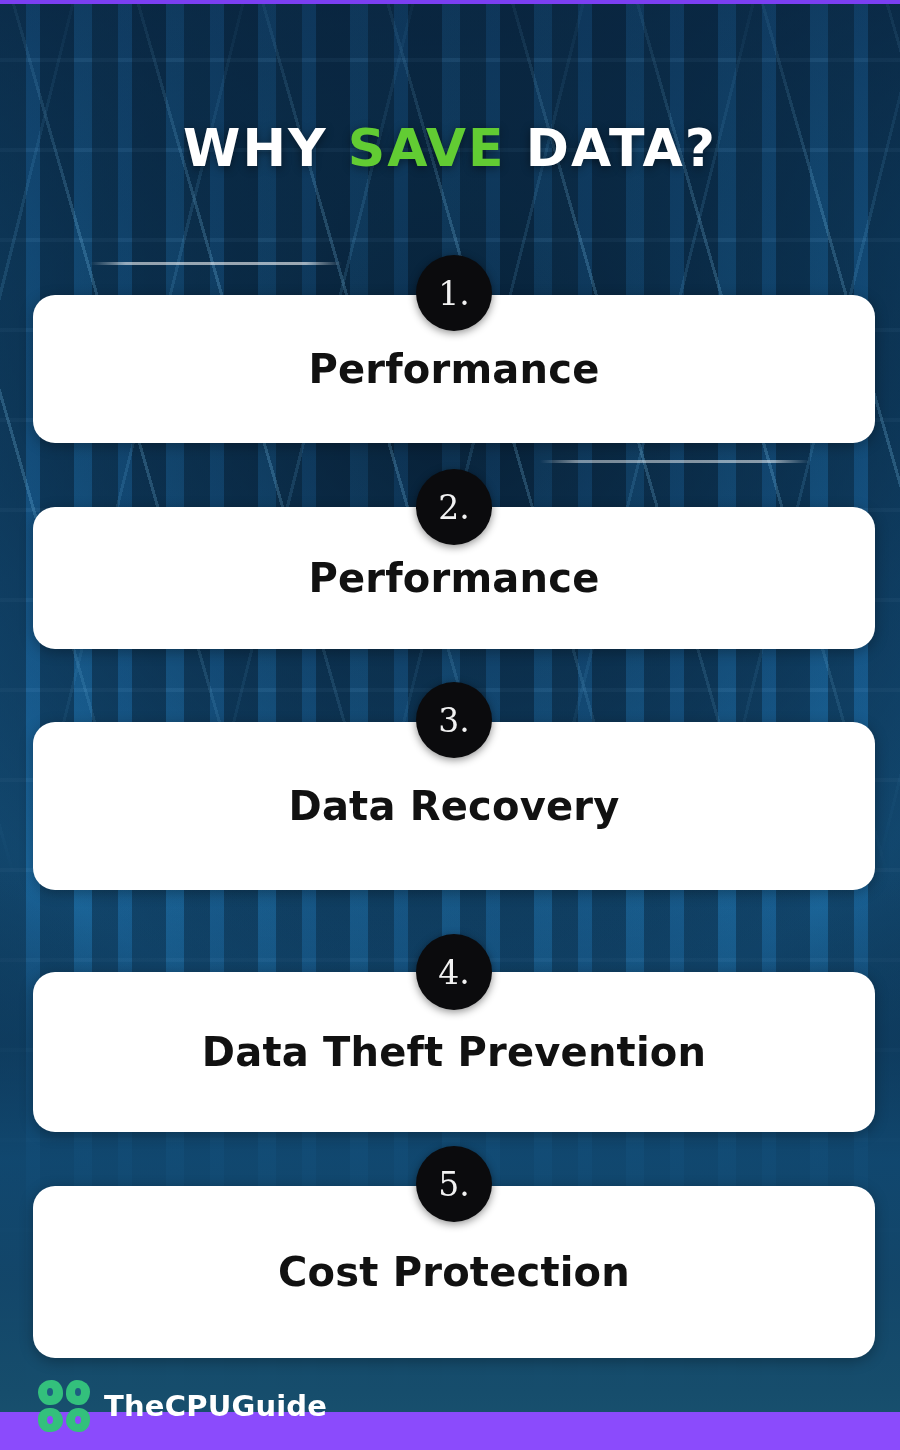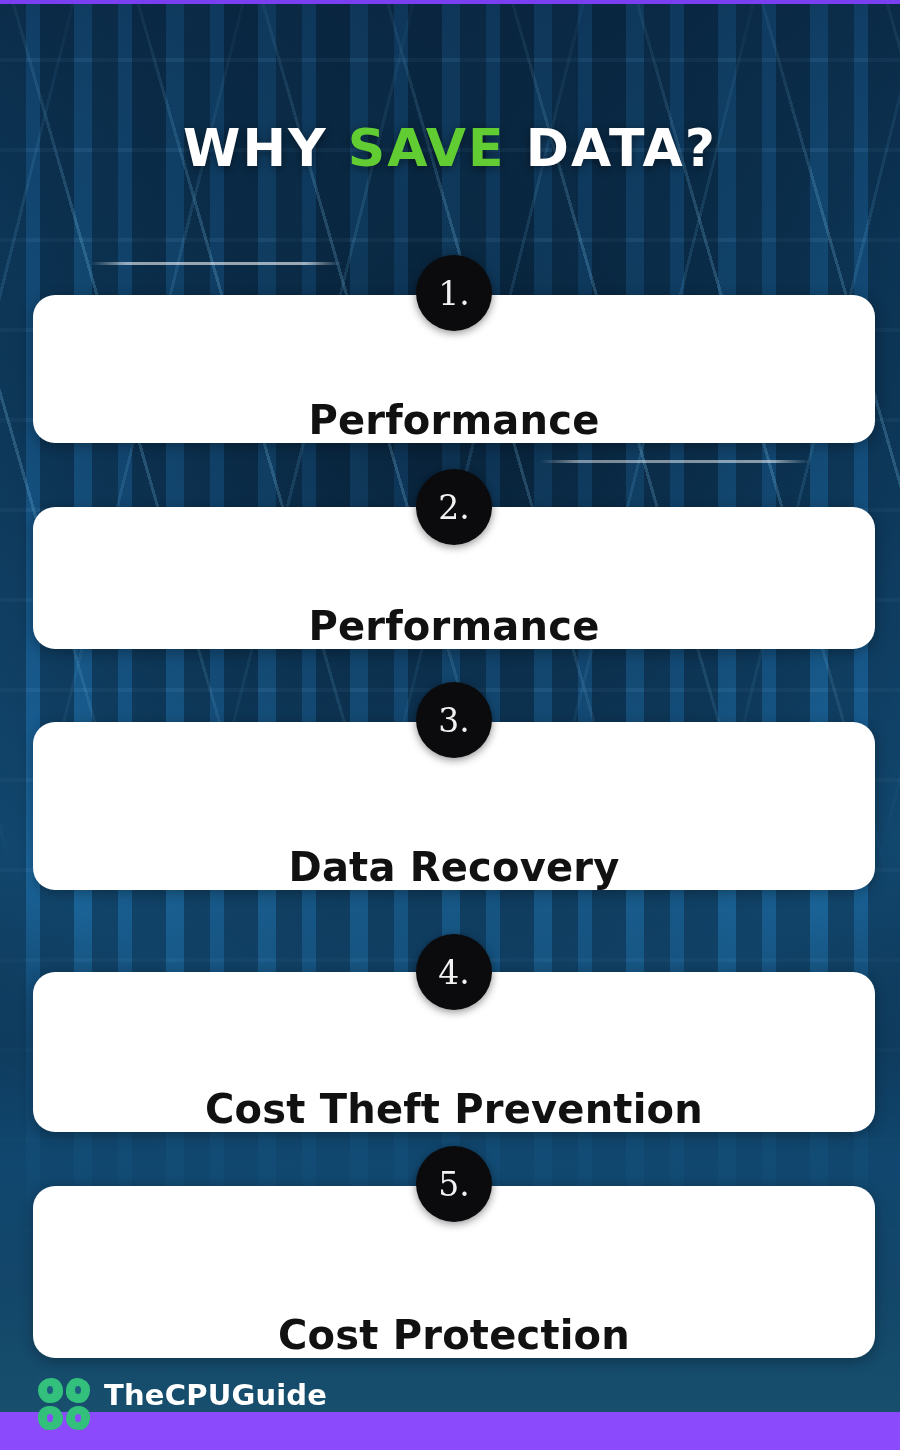--- a/index.html
+++ b/index.html
@@ -148,21 +148,21 @@
   }
 
   .card {
     position: relative;
     width: 100%;
     height: 100%;
     background: #ffffff;
     border-radius: 22px;
     box-shadow: 0 3px 14px rgba(0,0,0,0.30);
     display: flex;
-    align-items: flex-end;
+    align-items: center;
     justify-content: center;
   }
 
   .card-label {
     color: #111111;
     font-weight: 700;
     font-size: 40px;
     letter-spacing: 0.2px;
     font-family: "DejaVu Sans", sans-serif;
     text-align: center;
@@ -196,21 +196,21 @@
     background: #8b4bfc;
     z-index: 7;
   }
 
   .footer-brand {
     position: absolute;
     left: 38px;
     bottom: 16px;
     height: 56px;
     display: flex;
-    align-items: flex-start;
+    align-items: center;
     gap: 14px;
     z-index: 9;
   }
 
   .logo-mark {
     width: 52px;
     height: 52px;
     display: grid;
     grid-template-columns: 1fr 1fr;
     grid-template-rows: 1fr 1fr;
@@ -278,21 +278,21 @@
     <div class="card-wrap" style="top:722px; height:168px;">
       <div class="badge" style="top:-40px;">3.</div>
       <div class="card">
         <span class="card-label">Data Recovery</span>
       </div>
     </div>
 
     <div class="card-wrap" style="top:972px; height:160px;">
       <div class="badge" style="top:-38px;">4.</div>
       <div class="card">
-        <span class="card-label">Cost Theft Prevention</span>
+        <span class="card-label">Data Theft Prevention</span>
       </div>
     </div>
 
     <div class="card-wrap" style="top:1186px; height:172px;">
       <div class="badge" style="top:-40px;">5.</div>
       <div class="card">
         <span class="card-label">Cost Protection</span>
       </div>
     </div>
 

